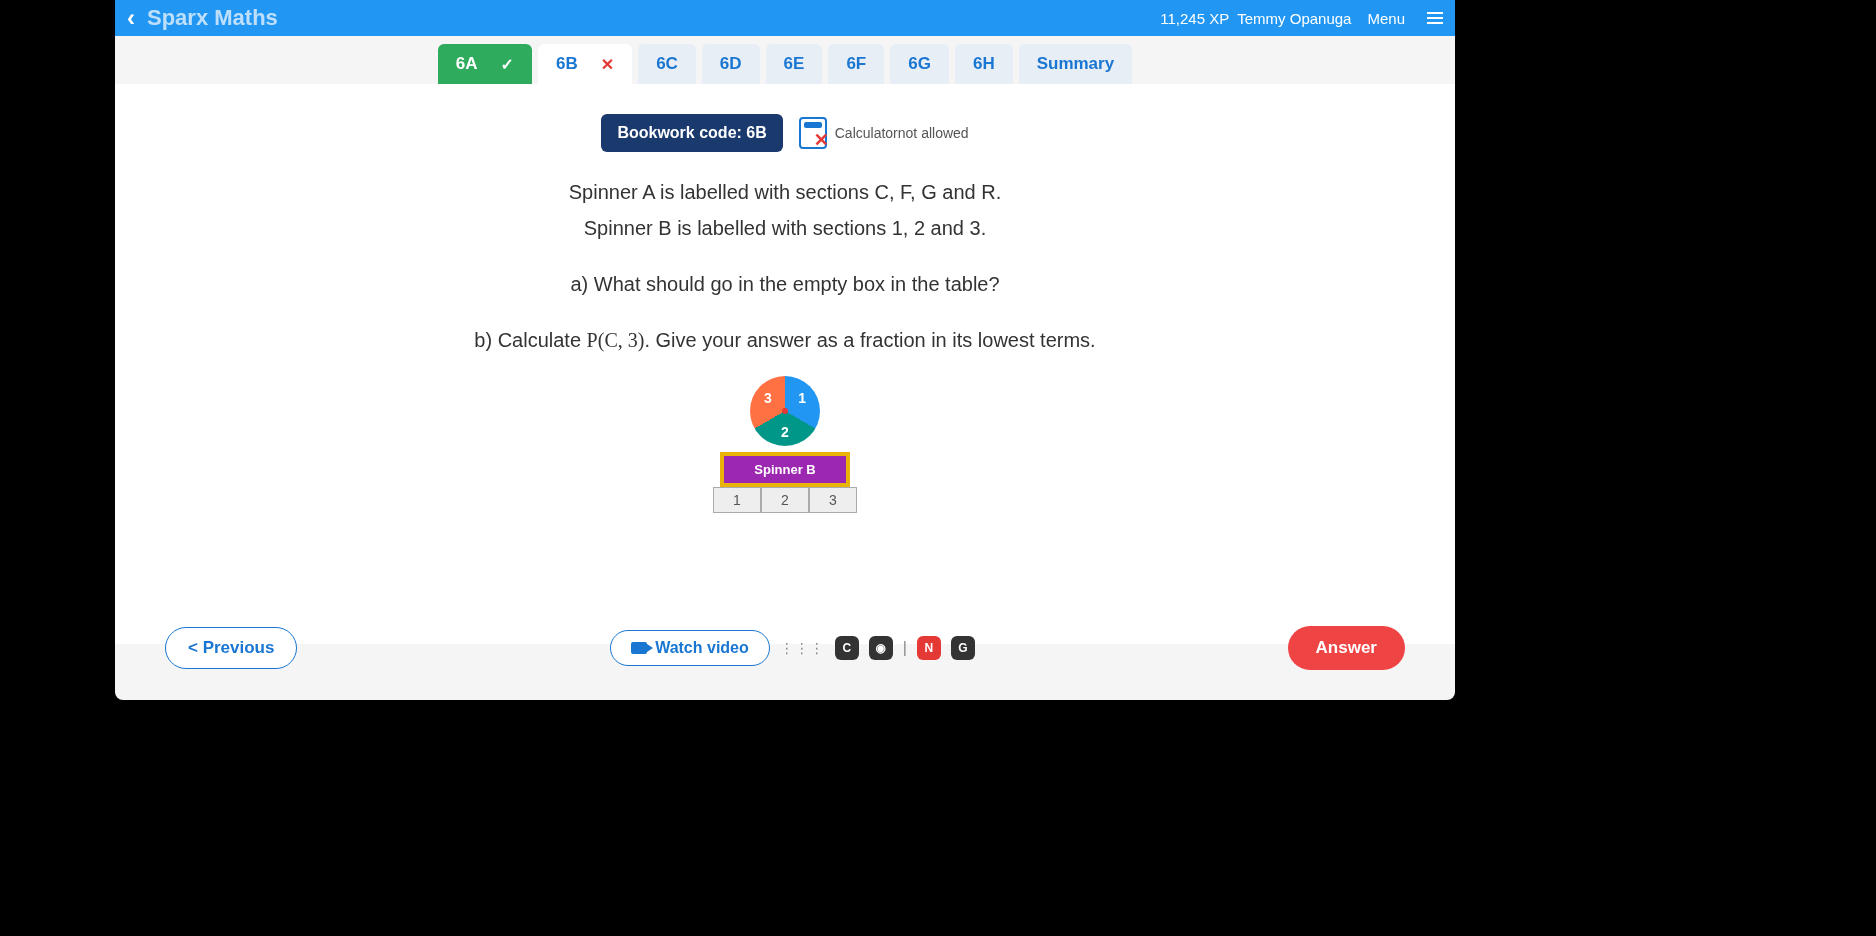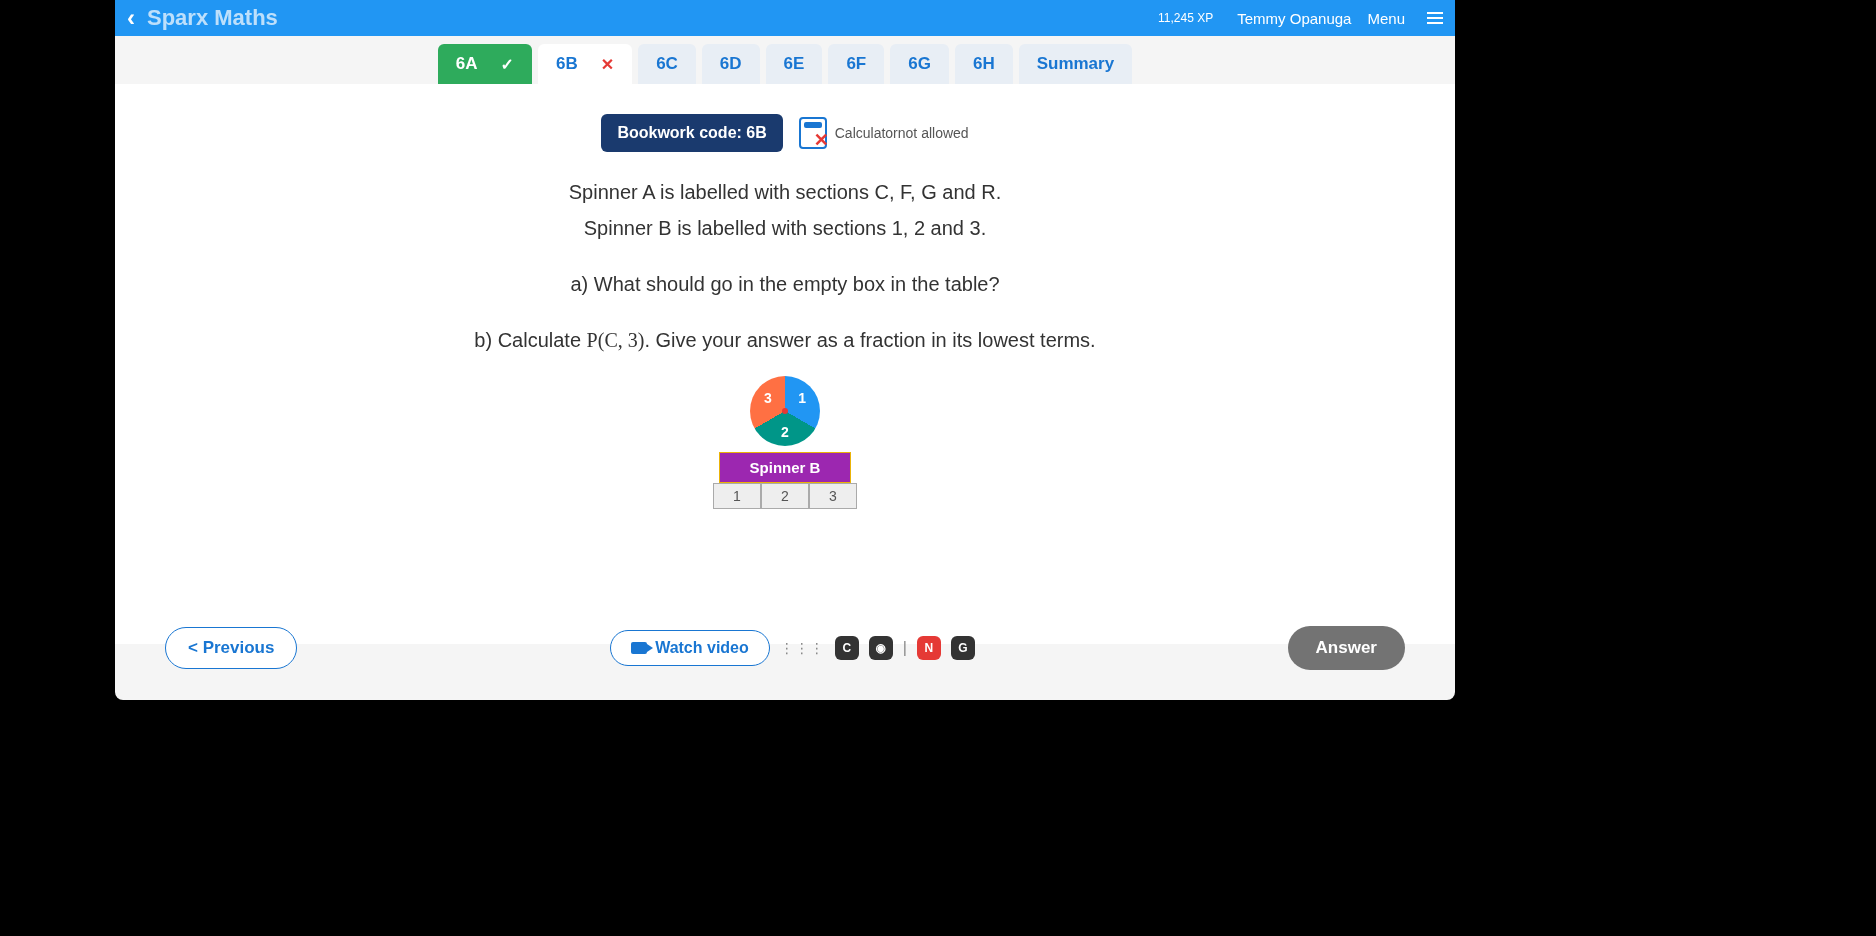--- a/index.html
+++ b/index.html
@@ -36,22 +36,22 @@
       cursor: pointer;
     }
     .brand {
       font-size: 22px;
       font-weight: 700;
       color: #fff;
       flex: 1;
       opacity: 0.7;
     }
     .xp {
-      font-size: 12px;
-      margin-right: 24px;
+      font-size: 15px;
+      margin-right: 8px;
     }
     .username {
       font-size: 15px;
       margin-right: 16px;
     }
     .menu-btn {
       font-size: 15px;
       display: flex;
       align-items: center;
       gap: 22px;
@@ -194,23 +194,23 @@
     }
     .pie .n1 { position:absolute; top:14px; right:14px; color:#fff; font-weight:bold; font-size:14px;}
     .pie .n2 { position:absolute; bottom:6px; left:50%; transform:translateX(-50%); color:#fff; font-weight:bold; font-size:14px;}
     .pie .n3 { position:absolute; top:14px; left:14px; color:#fff; font-weight:bold; font-size:14px;}
     .pie .dot { position:absolute; top:50%; left:50%; width:6px; height:6px; background:#e53935; border-radius:50%; transform:translate(-50%,-50%);}
     .spinner-label {
       background: #9c27b0;
       color: #fff;
       padding: 6px 30px;
       font-weight: 600;
-      font-size: 15px;
+      font-size: 13px;
       margin-top: 6px;
-      border: 1px solid #eab308;
+      border: 4px solid #eab308;
     }
     .spinner-cols {
       display: flex;
     }
     .spinner-cols div {
       width: 48px;
       text-align: center;
       padding: 4px 0;
       border: 1px solid #aaa;
       background: #eee;
@@ -287,21 +287,21 @@
       height: 24px;
       border-radius: 6px;
       display: flex;
       align-items: center;
       justify-content: center;
       color: #fff;
       font-size: 12px;
       font-weight: bold;
     }
     .answer-btn {
-      background: #737373;
+      background: #ef4444;
       color: #fff;
       padding: 12px 28px;
       border-radius: 24px;
       font-size: 17px;
       font-weight: 700;
       cursor: pointer;
       border: none;
     }
   </style>
 </head>

